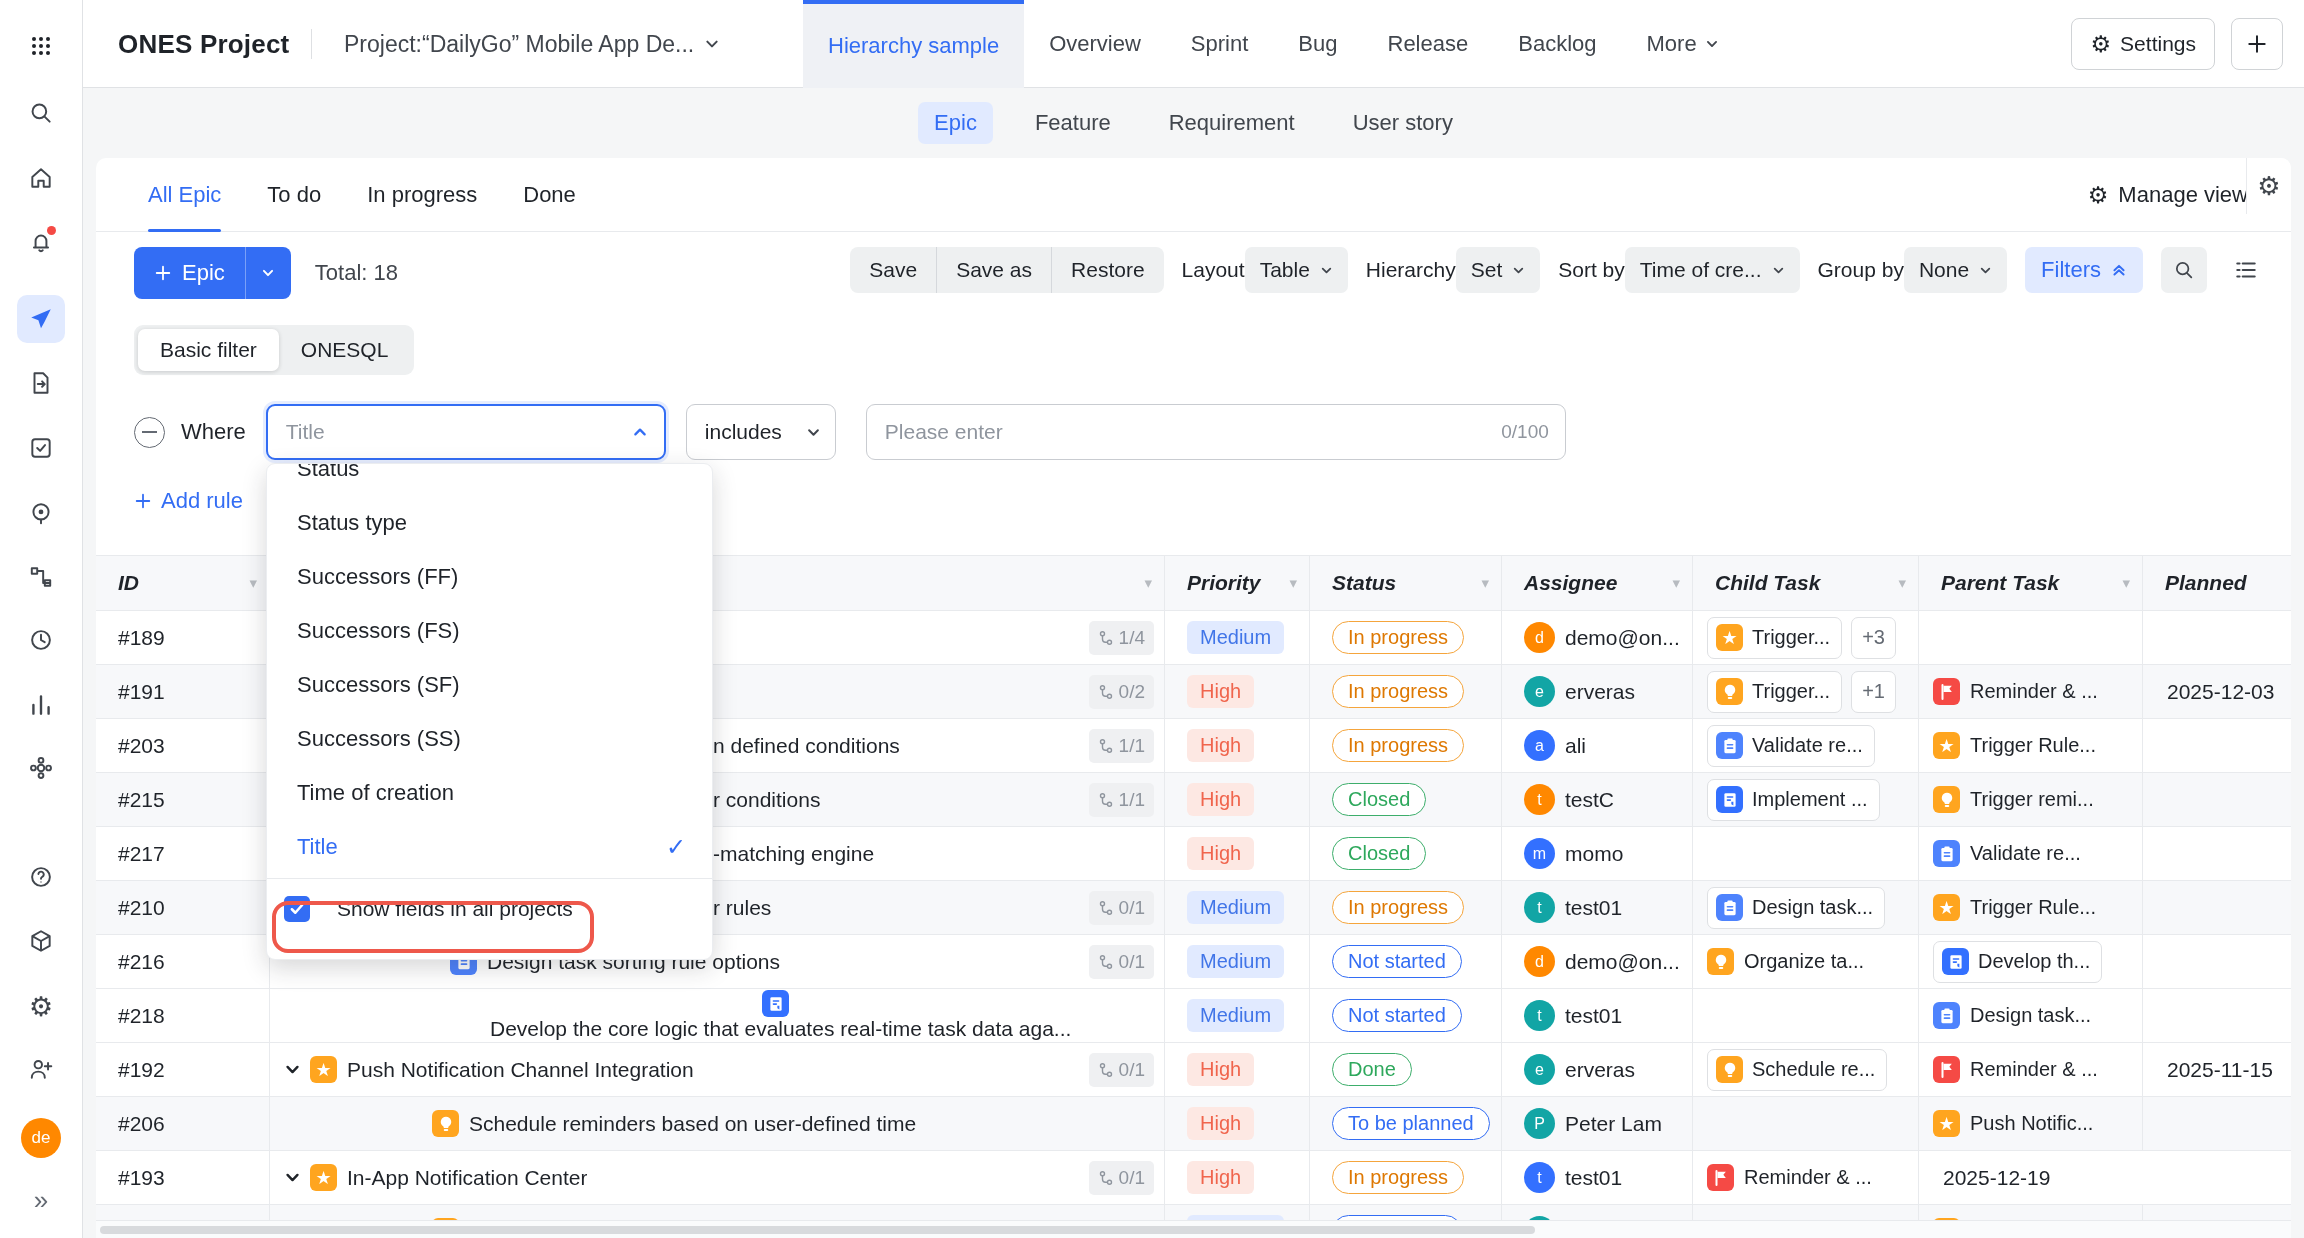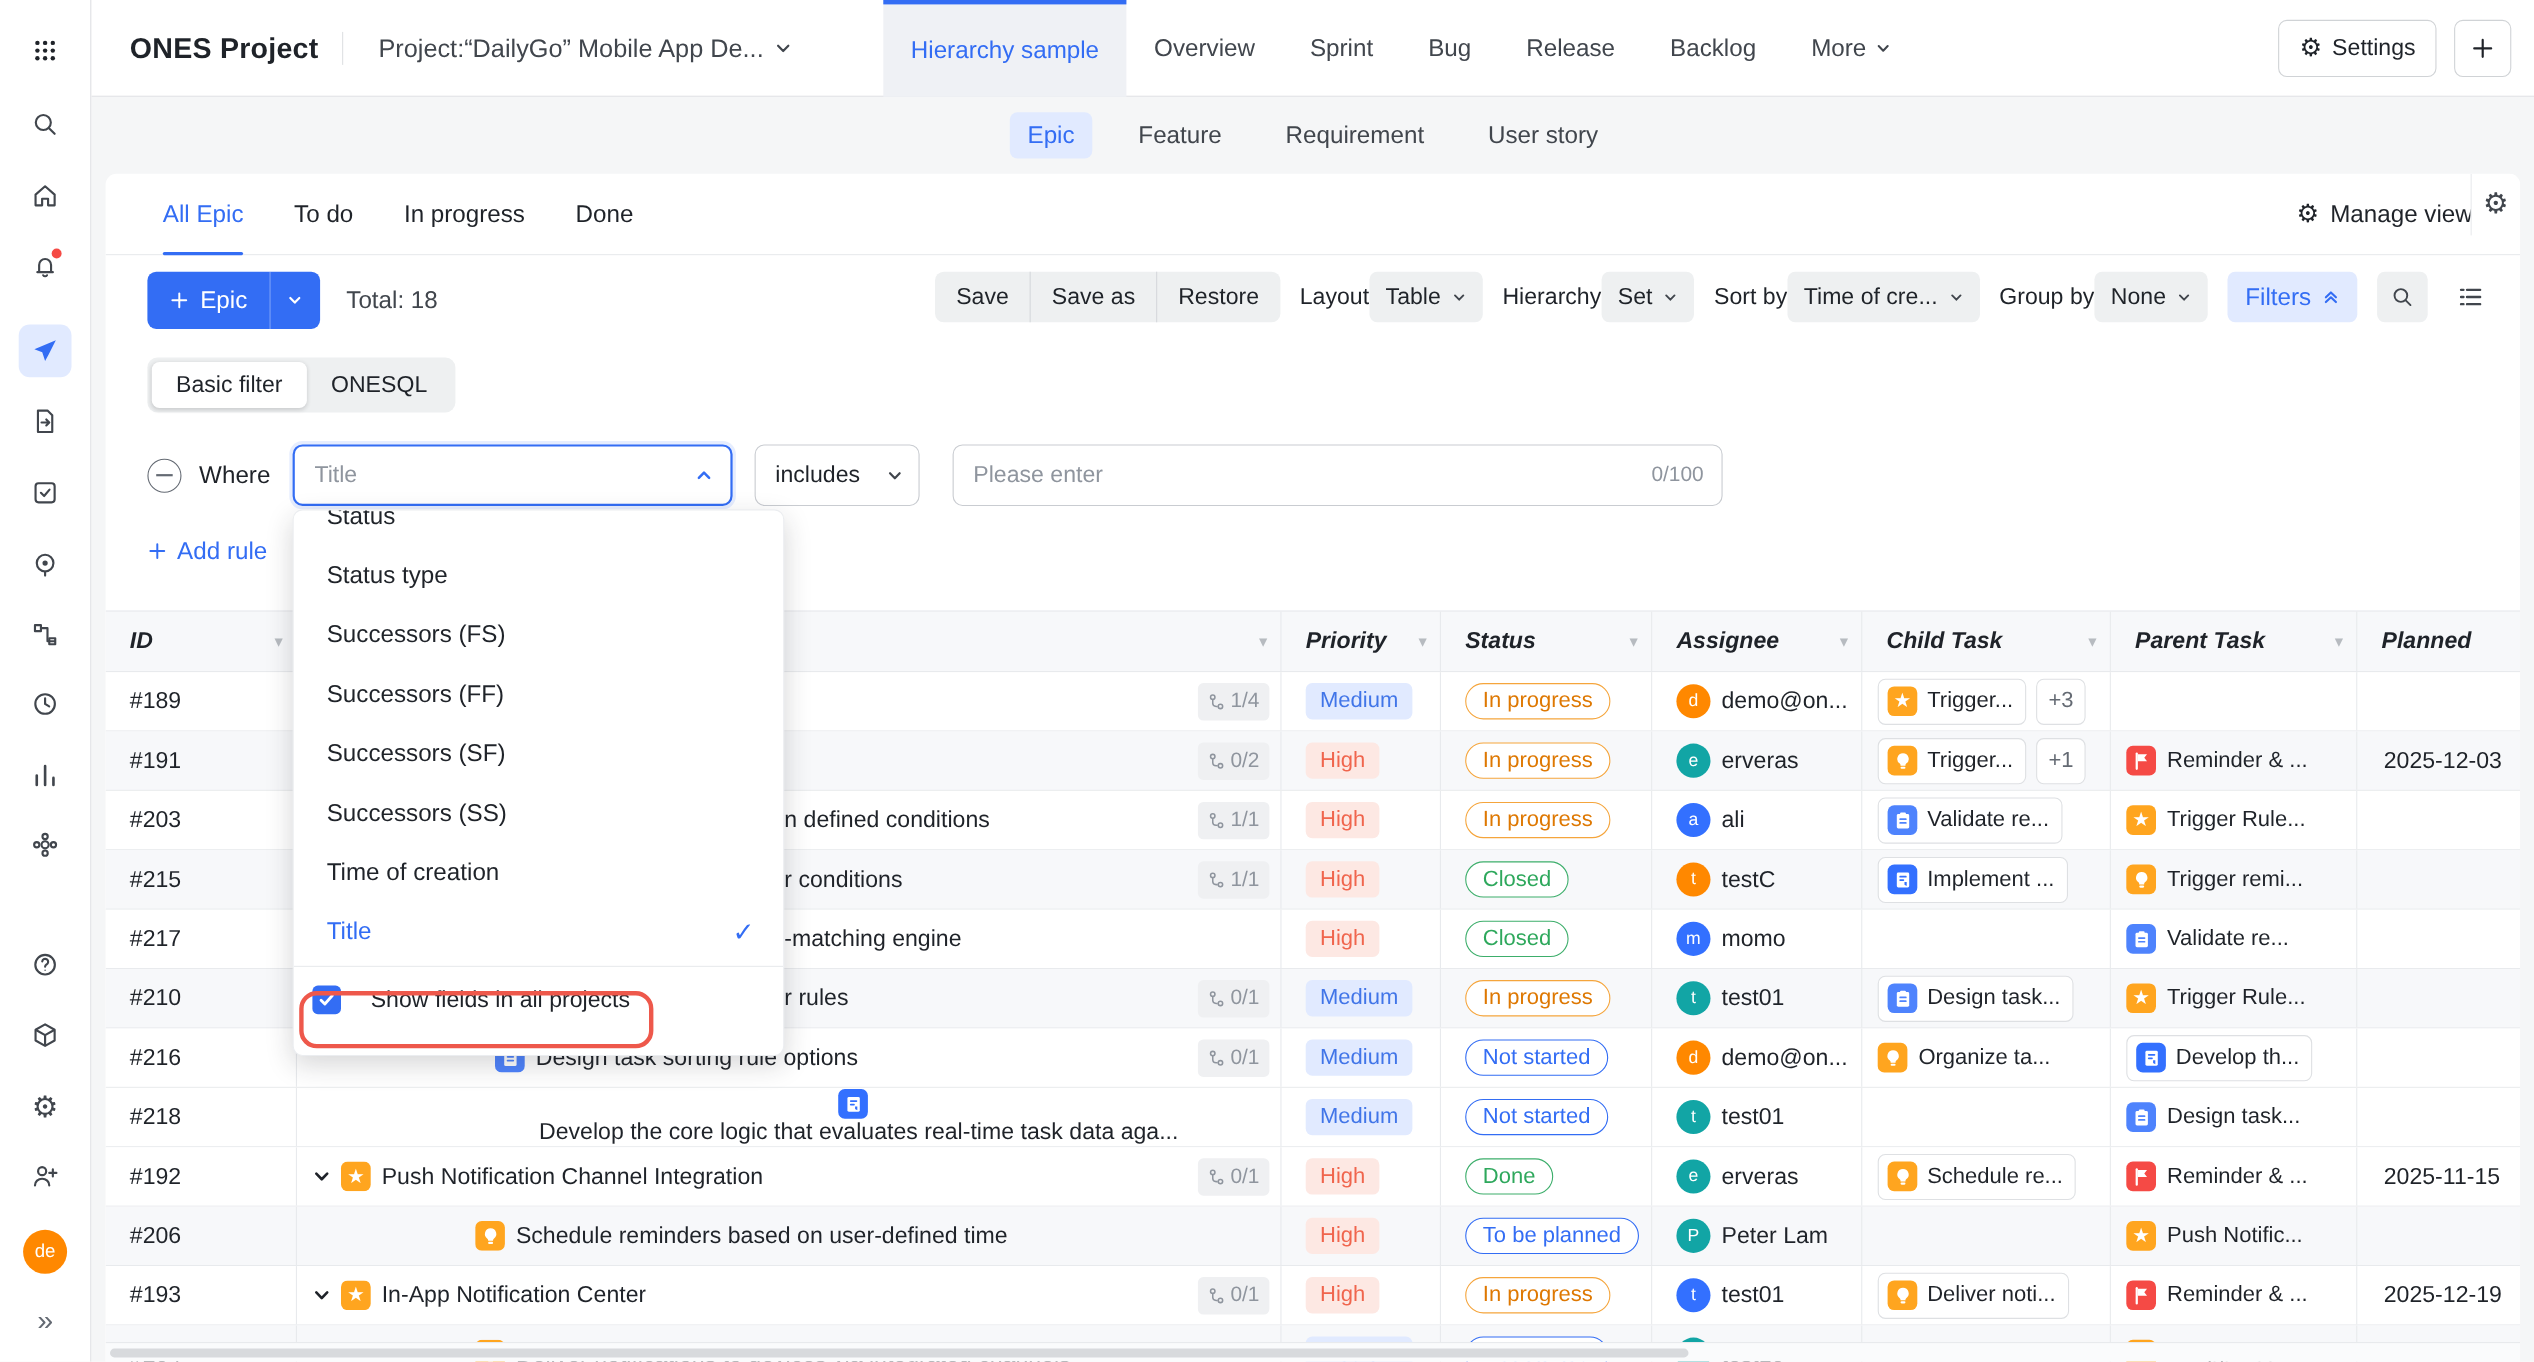--- a/index.html
+++ b/index.html
@@ -966,31 +966,20 @@
         <div class="cell c-priority">
           <span class="pill pr-high">High</span>
         </div>
         <div class="cell c-status">
           <span class="spill st-prog">In progress</span>
         </div>
         <div class="cell c-assignee">
           <span class="av av-blue">t</span>
           <span>test01</span>
         </div>
-        <div class="cell c-child">
-          <span class="chip">
-            <span class="tkicon bg-bulb">
-              <svg width="18" height="18" viewBox="0 0 16 16">
-                <path d="M8 1.5a4.6 4.6 0 0 0-2.6 8.4c.4.3.6.7.6 1.1v.6h4v-.6c0-.4.2-.8.6-1.1A4.6 4.6 0 0 0 8 1.5z" fill="#fff"></path>
-                <rect x="6" y="12.4" width="4" height="1.8" rx=".9" fill="#fff"></rect>
-              </svg>
-            </span>
-            <span class="chip-lb">Deliver noti...</span>
-          </span>
-        </div>
         <div class="cell c-parent">
           <span class="parent-wrap">
             <span class="tkicon bg-flag">
               <svg width="18" height="18" viewBox="0 0 16 16">
                 <path d="M4 1.8v12.4" stroke="#fff" stroke-width="1.8" stroke-linecap="round"></path>
                 <path d="M4.9 2.4h7.4L10.1 5.2l2.2 2.8H4.9z" fill="#fff"></path>
               </svg>
             </span>
             <span class="chip-lb">Reminder &amp; ...</span>
           </span>
@@ -1041,24 +1030,24 @@
 
   <div class="dd-panel">
     <div id="dd-list">
         <div class="dd-item cut">
           <span>Status</span>
         </div>
         <div class="dd-item">
           <span>Status type</span>
         </div>
         <div class="dd-item">
+          <span>Successors (FF)</span>
+        </div>
+        <div class="dd-item">
           <span>Successors (FS)</span>
-        </div>
-        <div class="dd-item">
-          <span>Successors (FF)</span>
         </div>
         <div class="dd-item">
           <span>Successors (SF)</span>
         </div>
         <div class="dd-item">
           <span>Successors (SS)</span>
         </div>
         <div class="dd-item">
           <span>Time of creation</span>
         </div>

